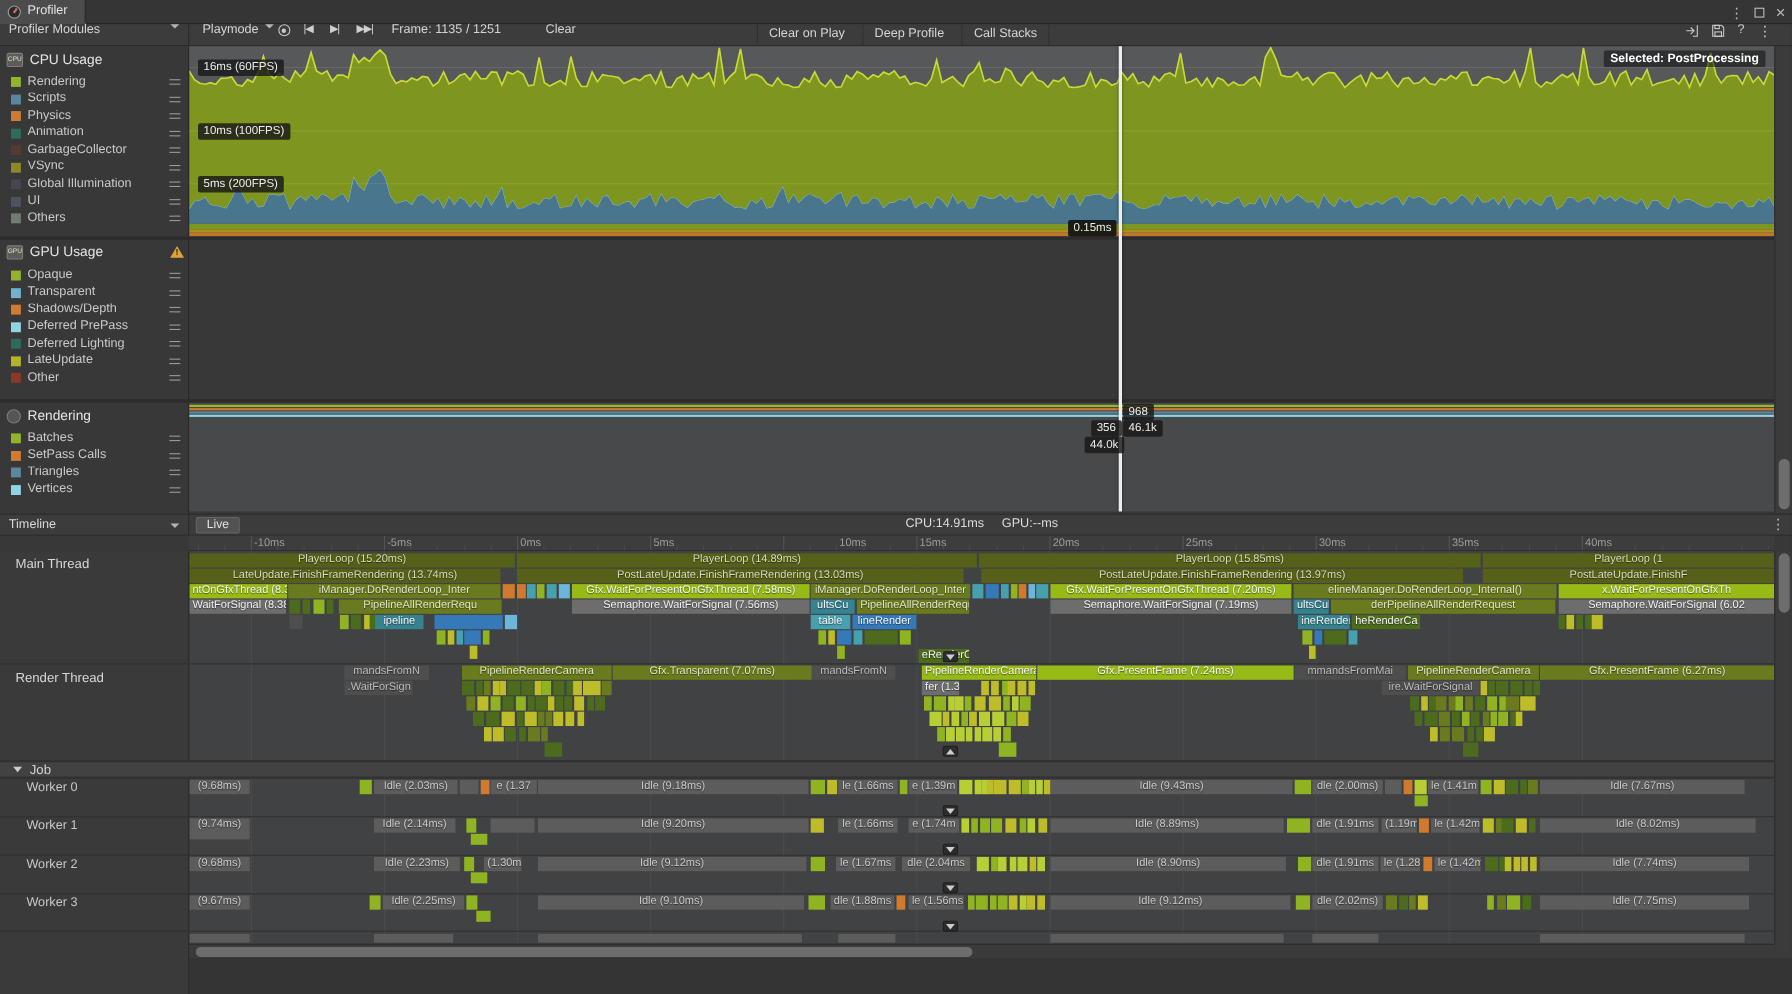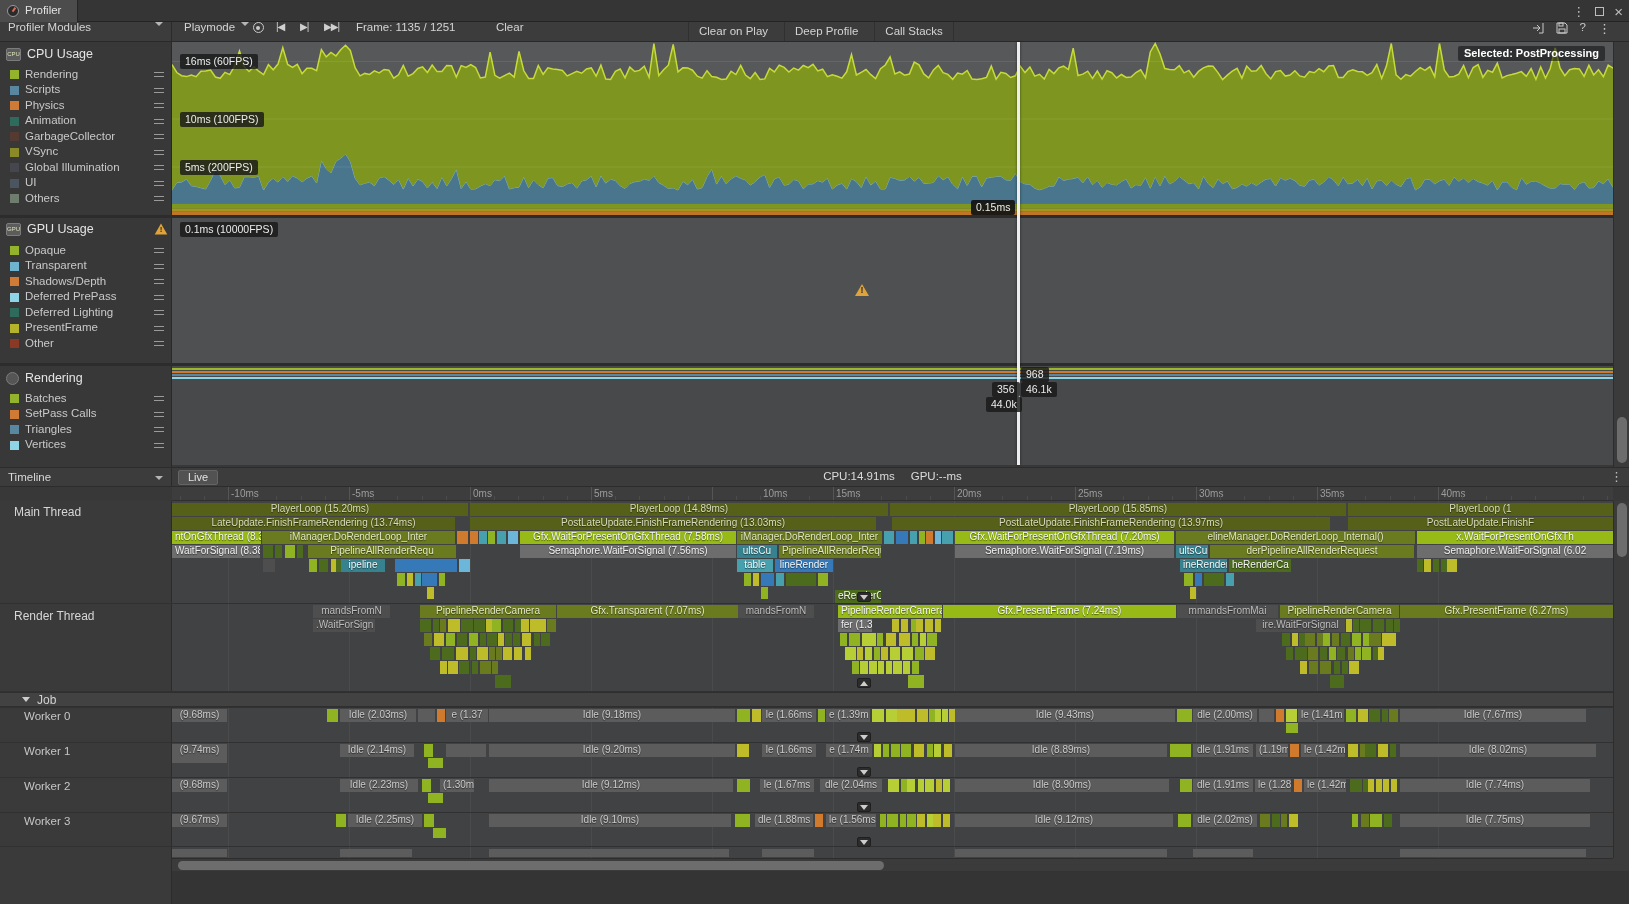--- a/index.html
+++ b/index.html
@@ -70,21 +70,21 @@
   #ruler{position:absolute;left:172px;top:487px;width:1441px;height:14px;background:#3d3d3d;border-bottom:1px solid #2f2f2f;overflow:hidden}
   .tick-label{position:absolute;top:2px;font-size:10px;color:#9c9c9c;white-space:nowrap}
   .tick-major{position:absolute;top:0;width:1px;height:13px;background:#555}
   .tick-minor{position:absolute;bottom:0;width:1px;height:4px;background:#4b4b4b}
   #tracks{position:absolute;left:172px;top:501px;width:1441px;height:357px;background:#404244;overflow:hidden}
   .gridline{position:absolute;top:0;width:1px;height:357px;background:rgba(255,255,255,0.05)}
   .bar{position:absolute;overflow:hidden;white-space:nowrap;font-size:10px;text-align:center;text-shadow:0 1px 1px rgba(0,0,0,0.55);padding:1px 3px 0}
   #left-col{position:absolute;left:0;top:501px;width:172px;height:403px;background:#3a3a3a;border-right:1px solid #2c2c2c}
   .thread-label{position:absolute;font-size:12px;color:#d6d6d6;white-space:nowrap}
   .worker-label{font-size:11.5px;color:#c6c6c6}
-  #job-header{position:absolute;left:0;top:692px;width:1613px;height:15px;background:#424242;border-top:1px solid #2f2f2f;border-bottom:1px solid #2f2f2f;display:flex;align-items:center;gap:7px;padding-left:22px;font-size:12px;color:#d2d2d2}
+  #job-header{position:absolute;left:0;top:692px;width:1613px;height:15px;background:#424242;border-top:1px solid #2f2f2f;border-bottom:1px solid #2f2f2f;display:flex;align-items:center;gap:7px;padding-left:12px;font-size:12px;color:#d2d2d2}
   .tri-down{width:0;height:0;border-left:4px solid transparent;border-right:4px solid transparent;border-top:5px solid #cdcdcd}
   .tri-up{width:0;height:0;border-left:4px solid transparent;border-right:4px solid transparent;border-bottom:5px solid #cdcdcd}
   .separator{position:absolute;left:0;width:1613px;height:1px;background:#313131}
   .marker{position:absolute;width:14px;height:10px;background:#2c2c2c;border:1px solid #1f1f1f;border-radius:2px;display:flex;align-items:center;justify-content:center}
   #hscroll{position:absolute;left:172px;top:858px;width:1441px;height:13px;background:#3b3b3b;border-top:1px solid #2d2d2d}
   #hscroll .hthumb{position:absolute;left:6px;top:2px;width:706px;height:9px;background:#6d6d6d;border-radius:5px}
   #below-scroll{position:absolute;left:172px;top:871px;width:1457px;height:33px;background:#343434}
   #corner{position:absolute;left:1613px;top:858px;width:16px;height:13px;background:#3b3b3b}
 </style>
 </head>
@@ -220,21 +220,21 @@
         <div class="leg-label">Deferred PrePass</div>
         <div class="handle"></div>
       </div>
       <div class="legend-row" style="position: absolute; left: 10px; top: 263px; width: 154px; height: 15px;">
         <div class="swatch" style="background: rgb(46, 107, 92);"></div>
         <div class="leg-label">Deferred Lighting</div>
         <div class="handle"></div>
       </div>
       <div class="legend-row" style="position: absolute; left: 10px; top: 278.5px; width: 154px; height: 15px;">
         <div class="swatch" style="background: rgb(181, 179, 42);"></div>
-        <div class="leg-label">PresentFrame</div>
+        <div class="leg-label">LateUpdate</div>
         <div class="handle"></div>
       </div>
       <div class="legend-row" style="position: absolute; left: 10px; top: 294px; width: 154px; height: 15px;">
         <div class="swatch" style="background: rgb(138, 58, 36);"></div>
         <div class="leg-label">Other</div>
         <div class="handle"></div>
       </div>
       <div class="mod-header" style="position: absolute; left: 6px; top: 328px; width: 162px; height: 16px;">
         <div class="mod-icon round"></div>
         <div style="flex: 1 1 0%;">Rendering</div>
@@ -270,24 +270,20 @@
           <path d="M0.0,147.9L4.8,140.5L9.6,140.1L14.5,137.0L19.3,143.8L24.1,144.5L28.9,145.8L33.7,147.0L38.6,138.2L43.4,127.5L48.2,133.3L53.0,142.7L57.8,137.9L62.7,146.0L67.5,145.3L72.3,134.8L77.1,134.8L81.9,135.2L86.7,134.2L91.6,148.0L96.4,140.1L101.2,136.2L106.0,140.1L110.8,134.5L115.7,139.5L120.5,133.8L125.3,136.1L130.1,139.9L134.9,136.3L139.8,133.8L144.6,141.0L149.4,118.3L154.2,126.7L159.0,130.9L163.9,119.2L168.7,116.3L173.5,111.9L178.3,119.3L183.1,136.1L188.0,142.9L192.8,141.2L197.6,140.1L202.4,143.8L207.2,135.9L212.1,134.6L216.9,138.1L221.7,142.5L226.5,137.5L231.3,147.1L236.2,136.1L241.0,144.0L245.8,137.1L250.6,139.5L255.4,146.0L260.2,140.1L265.1,146.6L269.9,134.9L274.7,144.0L279.5,136.6L284.3,127.3L289.2,146.5L294.0,139.6L298.8,147.2L303.6,146.8L308.4,144.1L313.3,141.7L318.1,143.7L322.9,137.7L327.7,138.8L332.5,133.8L337.4,147.0L342.2,145.7L347.0,145.1L351.8,134.8L356.6,145.6L361.5,137.7L366.3,142.7L371.1,145.8L375.9,136.2L380.7,135.6L385.6,143.6L390.4,144.6L395.2,141.9L400.0,140.6L404.8,146.2L409.6,139.0L414.5,137.8L419.3,134.0L424.1,144.8L428.9,133.6L433.7,141.1L438.6,137.1L443.4,138.5L448.2,143.8L453.0,146.5L457.8,141.5L462.7,139.8L467.5,139.2L472.3,137.0L477.1,138.3L481.9,133.7L486.8,140.6L491.6,143.3L496.4,146.5L501.2,145.9L506.0,148.0L510.9,139.3L515.7,142.8L520.5,137.4L525.3,147.1L530.1,145.7L535.0,134.6L539.8,127.0L544.6,142.1L549.4,134.1L554.2,141.9L559.1,136.9L563.9,133.8L568.7,136.3L573.5,137.9L578.3,143.1L583.1,139.7L588.0,135.0L592.8,132.5L597.6,145.4L602.4,136.9L607.2,134.9L612.1,143.2L616.9,142.3L621.7,137.5L626.5,138.9L631.3,146.8L636.2,142.2L641.0,141.9L645.8,138.6L650.6,140.2L655.4,136.0L660.3,147.0L665.1,143.1L669.9,141.3L674.7,147.1L679.5,136.5L684.4,139.6L689.2,145.6L694.0,134.4L698.8,143.0L703.6,139.1L708.5,147.0L713.3,146.9L718.1,135.3L722.9,136.4L727.7,138.3L732.5,138.0L737.4,134.4L742.2,139.1L747.0,135.3L751.8,141.5L756.6,141.2L761.5,140.4L766.3,133.7L771.1,137.8L775.9,134.8L780.7,142.2L785.6,146.8L790.4,134.6L795.2,143.4L800.0,134.3L804.8,134.3L809.7,144.8L814.5,136.0L819.3,135.3L824.1,134.4L828.9,134.3L833.8,137.8L838.6,138.4L843.4,131.3L848.2,139.7L853.0,141.9L857.9,142.3L862.7,146.2L867.5,147.8L872.3,146.4L877.1,144.2L881.9,144.1L886.8,134.8L891.6,138.5L896.4,137.1L901.2,136.6L906.0,135.3L910.9,140.8L915.7,134.5L920.5,142.7L925.3,138.3L930.1,145.3L935.0,140.5L939.8,142.4L944.6,142.9L949.4,139.5L954.2,136.9L959.1,146.0L963.9,142.6L968.7,143.4L973.5,135.3L978.3,146.2L983.2,134.4L988.0,143.9L992.8,133.8L997.6,141.9L1002.4,139.4L1007.3,134.4L1012.1,138.1L1016.9,141.8L1021.7,140.6L1026.5,147.0L1031.4,134.0L1036.2,141.5L1041.0,145.7L1045.8,137.0L1050.6,141.7L1055.4,139.1L1060.3,146.8L1065.1,145.5L1069.9,142.0L1074.7,144.2L1079.5,140.6L1084.4,143.5L1089.2,140.1L1094.0,137.1L1098.8,136.6L1103.6,144.0L1108.5,135.7L1113.3,138.2L1118.1,136.2L1122.9,138.6L1127.7,143.2L1132.6,144.3L1137.4,138.1L1142.2,137.3L1147.0,143.2L1151.8,140.0L1156.7,134.6L1161.5,137.9L1166.3,143.8L1171.1,134.9L1175.9,141.8L1180.8,141.1L1185.6,137.3L1190.4,143.6L1195.2,135.8L1200.0,146.9L1204.8,138.8L1209.7,138.4L1214.5,143.7L1219.3,137.9L1224.1,142.3L1228.9,144.6L1233.8,136.9L1238.6,135.4L1243.4,147.9L1248.2,145.0L1253.0,137.0L1257.9,137.5L1262.7,141.8L1267.5,138.8L1272.3,137.2L1277.1,143.4L1282.0,134.9L1286.8,139.2L1291.6,136.0L1296.4,140.5L1301.2,136.5L1306.1,139.6L1310.9,141.0L1315.7,143.2L1320.5,138.4L1325.3,147.8L1330.2,140.0L1335.0,139.9L1339.8,145.4L1344.6,147.7L1349.4,135.4L1354.3,142.3L1359.1,139.4L1363.9,139.0L1368.7,141.2L1373.5,144.1L1378.3,146.2L1383.2,146.0L1388.0,141.6L1392.8,142.4L1397.6,142.0L1402.4,147.5L1407.3,141.5L1412.1,139.8L1416.9,146.0L1421.7,145.6L1426.5,139.0L1431.4,141.8L1436.2,136.8L1441.0,145.4L1441,161.5L0,161.5Z" fill="#49768c"></path>
           <path d="M0.0,147.9L4.8,140.5L9.6,140.1L14.5,137.0L19.3,143.8L24.1,144.5L28.9,145.8L33.7,147.0L38.6,138.2L43.4,127.5L48.2,133.3L53.0,142.7L57.8,137.9L62.7,146.0L67.5,145.3L72.3,134.8L77.1,134.8L81.9,135.2L86.7,134.2L91.6,148.0L96.4,140.1L101.2,136.2L106.0,140.1L110.8,134.5L115.7,139.5L120.5,133.8L125.3,136.1L130.1,139.9L134.9,136.3L139.8,133.8L144.6,141.0L149.4,118.3L154.2,126.7L159.0,130.9L163.9,119.2L168.7,116.3L173.5,111.9L178.3,119.3L183.1,136.1L188.0,142.9L192.8,141.2L197.6,140.1L202.4,143.8L207.2,135.9L212.1,134.6L216.9,138.1L221.7,142.5L226.5,137.5L231.3,147.1L236.2,136.1L241.0,144.0L245.8,137.1L250.6,139.5L255.4,146.0L260.2,140.1L265.1,146.6L269.9,134.9L274.7,144.0L279.5,136.6L284.3,127.3L289.2,146.5L294.0,139.6L298.8,147.2L303.6,146.8L308.4,144.1L313.3,141.7L318.1,143.7L322.9,137.7L327.7,138.8L332.5,133.8L337.4,147.0L342.2,145.7L347.0,145.1L351.8,134.8L356.6,145.6L361.5,137.7L366.3,142.7L371.1,145.8L375.9,136.2L380.7,135.6L385.6,143.6L390.4,144.6L395.2,141.9L400.0,140.6L404.8,146.2L409.6,139.0L414.5,137.8L419.3,134.0L424.1,144.8L428.9,133.6L433.7,141.1L438.6,137.1L443.4,138.5L448.2,143.8L453.0,146.5L457.8,141.5L462.7,139.8L467.5,139.2L472.3,137.0L477.1,138.3L481.9,133.7L486.8,140.6L491.6,143.3L496.4,146.5L501.2,145.9L506.0,148.0L510.9,139.3L515.7,142.8L520.5,137.4L525.3,147.1L530.1,145.7L535.0,134.6L539.8,127.0L544.6,142.1L549.4,134.1L554.2,141.9L559.1,136.9L563.9,133.8L568.7,136.3L573.5,137.9L578.3,143.1L583.1,139.7L588.0,135.0L592.8,132.5L597.6,145.4L602.4,136.9L607.2,134.9L612.1,143.2L616.9,142.3L621.7,137.5L626.5,138.9L631.3,146.8L636.2,142.2L641.0,141.9L645.8,138.6L650.6,140.2L655.4,136.0L660.3,147.0L665.1,143.1L669.9,141.3L674.7,147.1L679.5,136.5L684.4,139.6L689.2,145.6L694.0,134.4L698.8,143.0L703.6,139.1L708.5,147.0L713.3,146.9L718.1,135.3L722.9,136.4L727.7,138.3L732.5,138.0L737.4,134.4L742.2,139.1L747.0,135.3L751.8,141.5L756.6,141.2L761.5,140.4L766.3,133.7L771.1,137.8L775.9,134.8L780.7,142.2L785.6,146.8L790.4,134.6L795.2,143.4L800.0,134.3L804.8,134.3L809.7,144.8L814.5,136.0L819.3,135.3L824.1,134.4L828.9,134.3L833.8,137.8L838.6,138.4L843.4,131.3L848.2,139.7L853.0,141.9L857.9,142.3L862.7,146.2L867.5,147.8L872.3,146.4L877.1,144.2L881.9,144.1L886.8,134.8L891.6,138.5L896.4,137.1L901.2,136.6L906.0,135.3L910.9,140.8L915.7,134.5L920.5,142.7L925.3,138.3L930.1,145.3L935.0,140.5L939.8,142.4L944.6,142.9L949.4,139.5L954.2,136.9L959.1,146.0L963.9,142.6L968.7,143.4L973.5,135.3L978.3,146.2L983.2,134.4L988.0,143.9L992.8,133.8L997.6,141.9L1002.4,139.4L1007.3,134.4L1012.1,138.1L1016.9,141.8L1021.7,140.6L1026.5,147.0L1031.4,134.0L1036.2,141.5L1041.0,145.7L1045.8,137.0L1050.6,141.7L1055.4,139.1L1060.3,146.8L1065.1,145.5L1069.9,142.0L1074.7,144.2L1079.5,140.6L1084.4,143.5L1089.2,140.1L1094.0,137.1L1098.8,136.6L1103.6,144.0L1108.5,135.7L1113.3,138.2L1118.1,136.2L1122.9,138.6L1127.7,143.2L1132.6,144.3L1137.4,138.1L1142.2,137.3L1147.0,143.2L1151.8,140.0L1156.7,134.6L1161.5,137.9L1166.3,143.8L1171.1,134.9L1175.9,141.8L1180.8,141.1L1185.6,137.3L1190.4,143.6L1195.2,135.8L1200.0,146.9L1204.8,138.8L1209.7,138.4L1214.5,143.7L1219.3,137.9L1224.1,142.3L1228.9,144.6L1233.8,136.9L1238.6,135.4L1243.4,147.9L1248.2,145.0L1253.0,137.0L1257.9,137.5L1262.7,141.8L1267.5,138.8L1272.3,137.2L1277.1,143.4L1282.0,134.9L1286.8,139.2L1291.6,136.0L1296.4,140.5L1301.2,136.5L1306.1,139.6L1310.9,141.0L1315.7,143.2L1320.5,138.4L1325.3,147.8L1330.2,140.0L1335.0,139.9L1339.8,145.4L1344.6,147.7L1349.4,135.4L1354.3,142.3L1359.1,139.4L1363.9,139.0L1368.7,141.2L1373.5,144.1L1378.3,146.2L1383.2,146.0L1388.0,141.6L1392.8,142.4L1397.6,142.0L1402.4,147.5L1407.3,141.5L1412.1,139.8L1416.9,146.0L1421.7,145.6L1426.5,139.0L1431.4,141.8L1436.2,136.8L1441.0,145.4" fill="none" stroke="#7fb3cc" stroke-width="1"></path>
           <path d="M0.0,22.6L4.8,30.5L9.6,33.7L14.5,34.6L19.3,33.1L24.1,34.7L28.9,29.2L33.7,29.1L38.6,28.0L43.4,35.0L48.2,36.3L53.0,30.4L57.8,32.6L62.7,23.6L67.5,9.1L72.3,24.9L77.1,29.5L81.9,24.8L86.7,29.2L91.6,32.6L96.4,22.6L101.2,27.8L106.0,22.1L110.8,5.7L115.7,22.4L120.5,25.3L125.3,22.4L130.1,31.6L134.9,26.3L139.8,26.3L144.6,28.7L149.4,7.6L154.2,14.8L159.0,10.4L163.9,13.9L168.7,7.8L173.5,3.3L178.3,8.4L183.1,25.7L188.0,33.8L192.8,31.4L197.6,32.4L202.4,28.9L207.2,30.9L212.1,27.5L216.9,28.3L221.7,36.2L226.5,32.8L231.3,23.4L236.2,34.2L241.0,31.6L245.8,26.5L250.6,24.9L255.4,30.5L260.2,23.0L265.1,29.6L269.9,29.5L274.7,23.4L279.5,23.7L284.3,35.1L289.2,23.6L294.0,25.4L298.8,22.6L303.6,25.5L308.4,36.0L313.3,35.1L318.1,10.2L322.9,33.3L327.7,36.2L332.5,33.7L337.4,31.1L342.2,35.0L347.0,9.4L351.8,28.8L356.6,36.5L361.5,36.6L366.3,23.5L371.1,32.3L375.9,25.8L380.7,26.9L385.6,27.5L390.4,28.5L395.2,33.9L400.0,31.6L404.8,29.3L409.6,31.2L414.5,27.0L419.3,25.9L424.1,34.2L428.9,23.1L433.7,37.0L438.6,37.5L443.4,29.4L448.2,27.0L453.0,35.8L457.8,25.1L462.7,29.5L467.5,28.4L472.3,24.2L477.1,35.3L481.9,1.5L486.8,33.5L491.6,27.7L496.4,23.2L501.2,2.5L506.0,29.8L510.9,25.8L515.7,25.9L520.5,28.2L525.3,34.2L530.1,36.1L535.0,28.7L539.8,34.6L544.6,35.3L549.4,37.5L554.2,37.0L559.1,29.3L563.9,32.5L568.7,23.3L573.5,33.0L578.3,36.7L583.1,30.6L588.0,37.4L592.8,36.9L597.6,26.4L602.4,29.9L607.2,23.1L612.1,25.4L616.9,30.0L621.7,26.0L626.5,28.1L631.3,23.5L636.2,25.7L641.0,22.4L645.8,28.9L650.6,27.2L655.4,34.7L660.3,32.8L665.1,34.2L669.9,36.1L674.7,29.8L679.5,12.6L684.4,33.0L689.2,30.3L694.0,27.5L698.8,32.7L703.6,36.5L708.5,26.7L713.3,23.0L718.1,14.8L722.9,32.0L727.7,29.8L732.5,33.2L737.4,32.0L742.2,20.1L747.0,22.8L751.8,31.9L756.6,35.9L761.5,27.9L766.3,23.4L771.1,30.7L775.9,32.4L780.7,37.3L785.6,31.0L790.4,32.2L795.2,28.5L800.0,37.0L804.8,37.5L809.7,36.8L814.5,35.4L819.3,24.1L824.1,37.1L828.9,30.3L833.8,31.5L838.6,35.5L843.4,33.8L848.2,24.1L853.0,30.6L857.9,25.0L862.7,34.1L867.5,32.3L872.3,37.0L877.1,27.4L881.9,31.6L886.8,25.8L891.6,24.2L896.4,27.5L901.2,6.2L906.0,33.5L910.9,32.1L915.7,29.2L920.5,36.3L925.3,29.0L930.1,37.1L935.0,28.7L939.8,30.7L944.6,35.9L949.4,32.5L954.2,35.4L959.1,35.1L963.9,30.5L968.7,27.8L973.5,35.7L978.3,10.0L983.2,1.5L988.0,12.0L992.8,26.5L997.6,27.6L1002.4,27.8L1007.3,23.6L1012.1,30.8L1016.9,28.4L1021.7,35.2L1026.5,29.4L1031.4,25.8L1036.2,24.0L1041.0,24.2L1045.8,30.4L1050.6,37.6L1055.4,33.1L1060.3,29.2L1065.1,26.3L1069.9,36.1L1074.7,24.1L1079.5,29.3L1084.4,28.8L1089.2,23.5L1094.0,31.7L1098.8,36.9L1103.6,29.6L1108.5,28.6L1113.3,34.1L1118.1,33.0L1122.9,28.7L1127.7,33.9L1132.6,35.2L1137.4,29.6L1142.2,30.8L1147.0,26.7L1151.8,29.7L1156.7,23.9L1161.5,23.5L1166.3,35.4L1171.1,35.4L1175.9,29.6L1180.8,27.7L1185.6,29.4L1190.4,29.8L1195.2,33.4L1200.0,30.6L1204.8,22.5L1209.7,36.4L1214.5,23.8L1219.3,1.5L1224.1,32.9L1228.9,37.3L1233.8,32.5L1238.6,34.1L1243.4,29.5L1248.2,25.7L1253.0,28.4L1257.9,24.6L1262.7,34.6L1267.5,1.5L1272.3,28.0L1277.1,34.9L1282.0,34.4L1286.8,32.2L1291.6,23.6L1296.4,35.7L1301.2,25.5L1306.1,22.5L1310.9,35.3L1315.7,28.4L1320.5,30.2L1325.3,21.2L1330.2,35.9L1335.0,33.6L1339.8,32.5L1344.6,31.2L1349.4,29.6L1354.3,34.4L1359.1,26.7L1363.9,37.4L1368.7,25.0L1373.5,36.0L1378.3,26.3L1383.2,5.9L1388.0,26.0L1392.8,33.6L1397.6,27.7L1402.4,26.6L1407.3,26.9L1412.1,34.4L1416.9,23.3L1421.7,32.9L1426.5,27.8L1431.4,34.7L1436.2,23.1L1441.0,26.2L1441.0,145.4L1436.2,136.8L1431.4,141.8L1426.5,139.0L1421.7,145.6L1416.9,146.0L1412.1,139.8L1407.3,141.5L1402.4,147.5L1397.6,142.0L1392.8,142.4L1388.0,141.6L1383.2,146.0L1378.3,146.2L1373.5,144.1L1368.7,141.2L1363.9,139.0L1359.1,139.4L1354.3,142.3L1349.4,135.4L1344.6,147.7L1339.8,145.4L1335.0,139.9L1330.2,140.0L1325.3,147.8L1320.5,138.4L1315.7,143.2L1310.9,141.0L1306.1,139.6L1301.2,136.5L1296.4,140.5L1291.6,136.0L1286.8,139.2L1282.0,134.9L1277.1,143.4L1272.3,137.2L1267.5,138.8L1262.7,141.8L1257.9,137.5L1253.0,137.0L1248.2,145.0L1243.4,147.9L1238.6,135.4L1233.8,136.9L1228.9,144.6L1224.1,142.3L1219.3,137.9L1214.5,143.7L1209.7,138.4L1204.8,138.8L1200.0,146.9L1195.2,135.8L1190.4,143.6L1185.6,137.3L1180.8,141.1L1175.9,141.8L1171.1,134.9L1166.3,143.8L1161.5,137.9L1156.7,134.6L1151.8,140.0L1147.0,143.2L1142.2,137.3L1137.4,138.1L1132.6,144.3L1127.7,143.2L1122.9,138.6L1118.1,136.2L1113.3,138.2L1108.5,135.7L1103.6,144.0L1098.8,136.6L1094.0,137.1L1089.2,140.1L1084.4,143.5L1079.5,140.6L1074.7,144.2L1069.9,142.0L1065.1,145.5L1060.3,146.8L1055.4,139.1L1050.6,141.7L1045.8,137.0L1041.0,145.7L1036.2,141.5L1031.4,134.0L1026.5,147.0L1021.7,140.6L1016.9,141.8L1012.1,138.1L1007.3,134.4L1002.4,139.4L997.6,141.9L992.8,133.8L988.0,143.9L983.2,134.4L978.3,146.2L973.5,135.3L968.7,143.4L963.9,142.6L959.1,146.0L954.2,136.9L949.4,139.5L944.6,142.9L939.8,142.4L935.0,140.5L930.1,145.3L925.3,138.3L920.5,142.7L915.7,134.5L910.9,140.8L906.0,135.3L901.2,136.6L896.4,137.1L891.6,138.5L886.8,134.8L881.9,144.1L877.1,144.2L872.3,146.4L867.5,147.8L862.7,146.2L857.9,142.3L853.0,141.9L848.2,139.7L843.4,131.3L838.6,138.4L833.8,137.8L828.9,134.3L824.1,134.4L819.3,135.3L814.5,136.0L809.7,144.8L804.8,134.3L800.0,134.3L795.2,143.4L790.4,134.6L785.6,146.8L780.7,142.2L775.9,134.8L771.1,137.8L766.3,133.7L761.5,140.4L756.6,141.2L751.8,141.5L747.0,135.3L742.2,139.1L737.4,134.4L732.5,138.0L727.7,138.3L722.9,136.4L718.1,135.3L713.3,146.9L708.5,147.0L703.6,139.1L698.8,143.0L694.0,134.4L689.2,145.6L684.4,139.6L679.5,136.5L674.7,147.1L669.9,141.3L665.1,143.1L660.3,147.0L655.4,136.0L650.6,140.2L645.8,138.6L641.0,141.9L636.2,142.2L631.3,146.8L626.5,138.9L621.7,137.5L616.9,142.3L612.1,143.2L607.2,134.9L602.4,136.9L597.6,145.4L592.8,132.5L588.0,135.0L583.1,139.7L578.3,143.1L573.5,137.9L568.7,136.3L563.9,133.8L559.1,136.9L554.2,141.9L549.4,134.1L544.6,142.1L539.8,127.0L535.0,134.6L530.1,145.7L525.3,147.1L520.5,137.4L515.7,142.8L510.9,139.3L506.0,148.0L501.2,145.9L496.4,146.5L491.6,143.3L486.8,140.6L481.9,133.7L477.1,138.3L472.3,137.0L467.5,139.2L462.7,139.8L457.8,141.5L453.0,146.5L448.2,143.8L443.4,138.5L438.6,137.1L433.7,141.1L428.9,133.6L424.1,144.8L419.3,134.0L414.5,137.8L409.6,139.0L404.8,146.2L400.0,140.6L395.2,141.9L390.4,144.6L385.6,143.6L380.7,135.6L375.9,136.2L371.1,145.8L366.3,142.7L361.5,137.7L356.6,145.6L351.8,134.8L347.0,145.1L342.2,145.7L337.4,147.0L332.5,133.8L327.7,138.8L322.9,137.7L318.1,143.7L313.3,141.7L308.4,144.1L303.6,146.8L298.8,147.2L294.0,139.6L289.2,146.5L284.3,127.3L279.5,136.6L274.7,144.0L269.9,134.9L265.1,146.6L260.2,140.1L255.4,146.0L250.6,139.5L245.8,137.1L241.0,144.0L236.2,136.1L231.3,147.1L226.5,137.5L221.7,142.5L216.9,138.1L212.1,134.6L207.2,135.9L202.4,143.8L197.6,140.1L192.8,141.2L188.0,142.9L183.1,136.1L178.3,119.3L173.5,111.9L168.7,116.3L163.9,119.2L159.0,130.9L154.2,126.7L149.4,118.3L144.6,141.0L139.8,133.8L134.9,136.3L130.1,139.9L125.3,136.1L120.5,133.8L115.7,139.5L110.8,134.5L106.0,140.1L101.2,136.2L96.4,140.1L91.6,148.0L86.7,134.2L81.9,135.2L77.1,134.8L72.3,134.8L67.5,145.3L62.7,146.0L57.8,137.9L53.0,142.7L48.2,133.3L43.4,127.5L38.6,138.2L33.7,147.0L28.9,145.8L24.1,144.5L19.3,143.8L14.5,137.0L9.6,140.1L4.8,140.5L0.0,147.9Z" fill="#7e9620"></path>
           <path d="M0.0,22.6L4.8,30.5L9.6,33.7L14.5,34.6L19.3,33.1L24.1,34.7L28.9,29.2L33.7,29.1L38.6,28.0L43.4,35.0L48.2,36.3L53.0,30.4L57.8,32.6L62.7,23.6L67.5,9.1L72.3,24.9L77.1,29.5L81.9,24.8L86.7,29.2L91.6,32.6L96.4,22.6L101.2,27.8L106.0,22.1L110.8,5.7L115.7,22.4L120.5,25.3L125.3,22.4L130.1,31.6L134.9,26.3L139.8,26.3L144.6,28.7L149.4,7.6L154.2,14.8L159.0,10.4L163.9,13.9L168.7,7.8L173.5,3.3L178.3,8.4L183.1,25.7L188.0,33.8L192.8,31.4L197.6,32.4L202.4,28.9L207.2,30.9L212.1,27.5L216.9,28.3L221.7,36.2L226.5,32.8L231.3,23.4L236.2,34.2L241.0,31.6L245.8,26.5L250.6,24.9L255.4,30.5L260.2,23.0L265.1,29.6L269.9,29.5L274.7,23.4L279.5,23.7L284.3,35.1L289.2,23.6L294.0,25.4L298.8,22.6L303.6,25.5L308.4,36.0L313.3,35.1L318.1,10.2L322.9,33.3L327.7,36.2L332.5,33.7L337.4,31.1L342.2,35.0L347.0,9.4L351.8,28.8L356.6,36.5L361.5,36.6L366.3,23.5L371.1,32.3L375.9,25.8L380.7,26.9L385.6,27.5L390.4,28.5L395.2,33.9L400.0,31.6L404.8,29.3L409.6,31.2L414.5,27.0L419.3,25.9L424.1,34.2L428.9,23.1L433.7,37.0L438.6,37.5L443.4,29.4L448.2,27.0L453.0,35.8L457.8,25.1L462.7,29.5L467.5,28.4L472.3,24.2L477.1,35.3L481.9,1.5L486.8,33.5L491.6,27.7L496.4,23.2L501.2,2.5L506.0,29.8L510.9,25.8L515.7,25.9L520.5,28.2L525.3,34.2L530.1,36.1L535.0,28.7L539.8,34.6L544.6,35.3L549.4,37.5L554.2,37.0L559.1,29.3L563.9,32.5L568.7,23.3L573.5,33.0L578.3,36.7L583.1,30.6L588.0,37.4L592.8,36.9L597.6,26.4L602.4,29.9L607.2,23.1L612.1,25.4L616.9,30.0L621.7,26.0L626.5,28.1L631.3,23.5L636.2,25.7L641.0,22.4L645.8,28.9L650.6,27.2L655.4,34.7L660.3,32.8L665.1,34.2L669.9,36.1L674.7,29.8L679.5,12.6L684.4,33.0L689.2,30.3L694.0,27.5L698.8,32.7L703.6,36.5L708.5,26.7L713.3,23.0L718.1,14.8L722.9,32.0L727.7,29.8L732.5,33.2L737.4,32.0L742.2,20.1L747.0,22.8L751.8,31.9L756.6,35.9L761.5,27.9L766.3,23.4L771.1,30.7L775.9,32.4L780.7,37.3L785.6,31.0L790.4,32.2L795.2,28.5L800.0,37.0L804.8,37.5L809.7,36.8L814.5,35.4L819.3,24.1L824.1,37.1L828.9,30.3L833.8,31.5L838.6,35.5L843.4,33.8L848.2,24.1L853.0,30.6L857.9,25.0L862.7,34.1L867.5,32.3L872.3,37.0L877.1,27.4L881.9,31.6L886.8,25.8L891.6,24.2L896.4,27.5L901.2,6.2L906.0,33.5L910.9,32.1L915.7,29.2L920.5,36.3L925.3,29.0L930.1,37.1L935.0,28.7L939.8,30.7L944.6,35.9L949.4,32.5L954.2,35.4L959.1,35.1L963.9,30.5L968.7,27.8L973.5,35.7L978.3,10.0L983.2,1.5L988.0,12.0L992.8,26.5L997.6,27.6L1002.4,27.8L1007.3,23.6L1012.1,30.8L1016.9,28.4L1021.7,35.2L1026.5,29.4L1031.4,25.8L1036.2,24.0L1041.0,24.2L1045.8,30.4L1050.6,37.6L1055.4,33.1L1060.3,29.2L1065.1,26.3L1069.9,36.1L1074.7,24.1L1079.5,29.3L1084.4,28.8L1089.2,23.5L1094.0,31.7L1098.8,36.9L1103.6,29.6L1108.5,28.6L1113.3,34.1L1118.1,33.0L1122.9,28.7L1127.7,33.9L1132.6,35.2L1137.4,29.6L1142.2,30.8L1147.0,26.7L1151.8,29.7L1156.7,23.9L1161.5,23.5L1166.3,35.4L1171.1,35.4L1175.9,29.6L1180.8,27.7L1185.6,29.4L1190.4,29.8L1195.2,33.4L1200.0,30.6L1204.8,22.5L1209.7,36.4L1214.5,23.8L1219.3,1.5L1224.1,32.9L1228.9,37.3L1233.8,32.5L1238.6,34.1L1243.4,29.5L1248.2,25.7L1253.0,28.4L1257.9,24.6L1262.7,34.6L1267.5,1.5L1272.3,28.0L1277.1,34.9L1282.0,34.4L1286.8,32.2L1291.6,23.6L1296.4,35.7L1301.2,25.5L1306.1,22.5L1310.9,35.3L1315.7,28.4L1320.5,30.2L1325.3,21.2L1330.2,35.9L1335.0,33.6L1339.8,32.5L1344.6,31.2L1349.4,29.6L1354.3,34.4L1359.1,26.7L1363.9,37.4L1368.7,25.0L1373.5,36.0L1378.3,26.3L1383.2,5.9L1388.0,26.0L1392.8,33.6L1397.6,27.7L1402.4,26.6L1407.3,26.9L1412.1,34.4L1416.9,23.3L1421.7,32.9L1426.5,27.8L1431.4,34.7L1436.2,23.1L1441.0,26.2" fill="none" stroke="#c8d93a" stroke-width="1.5"></path>
           <line x1="0" x2="1441" y1="125.0" y2="125.0" stroke="rgba(255,255,255,0.09)"></line>
           <line x1="0" x2="1441" y1="77.0" y2="77.0" stroke="rgba(255,255,255,0.09)"></line>
           <line x1="0" x2="1441" y1="19.4" y2="19.4" stroke="rgba(255,255,255,0.09)"></line>
         </svg>
       <div id="selected-label">Selected: PostProcessing</div>
     <div class="pill" style="left: 8px; top: 12.4px;">16ms (60FPS)</div><div class="pill" style="left: 8px; top: 70px;">10ms (100FPS)</div><div class="pill" style="left: 8px; top: 118px;">5ms (200FPS)</div></div>
-    <div id="gpu-chart">
-      <div class="warn-tri" id="gpu-warn" style="position:absolute;left:683px;top:66px"></div>
-    <div class="pill" style="left: 8px; top: 4px;">0.1ms (10000FPS)</div>
-      </div>
     <div id="render-chart">
         <div class="rline" style="top: 2px; background: rgb(154, 184, 42);"></div>
         <div class="rline" style="top: 5px; background: rgb(207, 122, 44);"></div>
         <div class="rline" style="top: 8px; background: rgb(90, 135, 160);"></div>
         <div class="rline" style="top: 11px; background: rgb(143, 212, 230);"></div>
       </div>
   </div>
   <div class="chart-div" style="top:215px"></div>
   <div class="chart-div" style="top:363px"></div>
 

